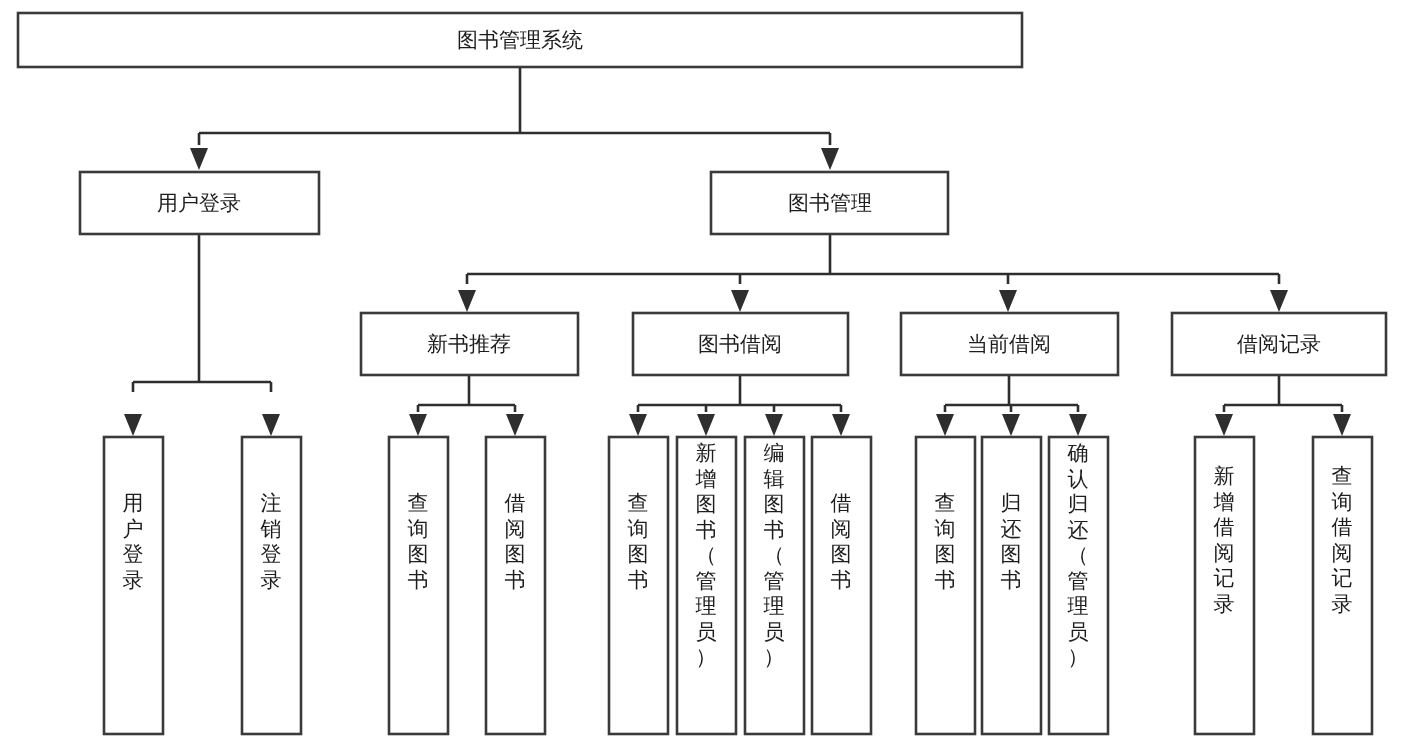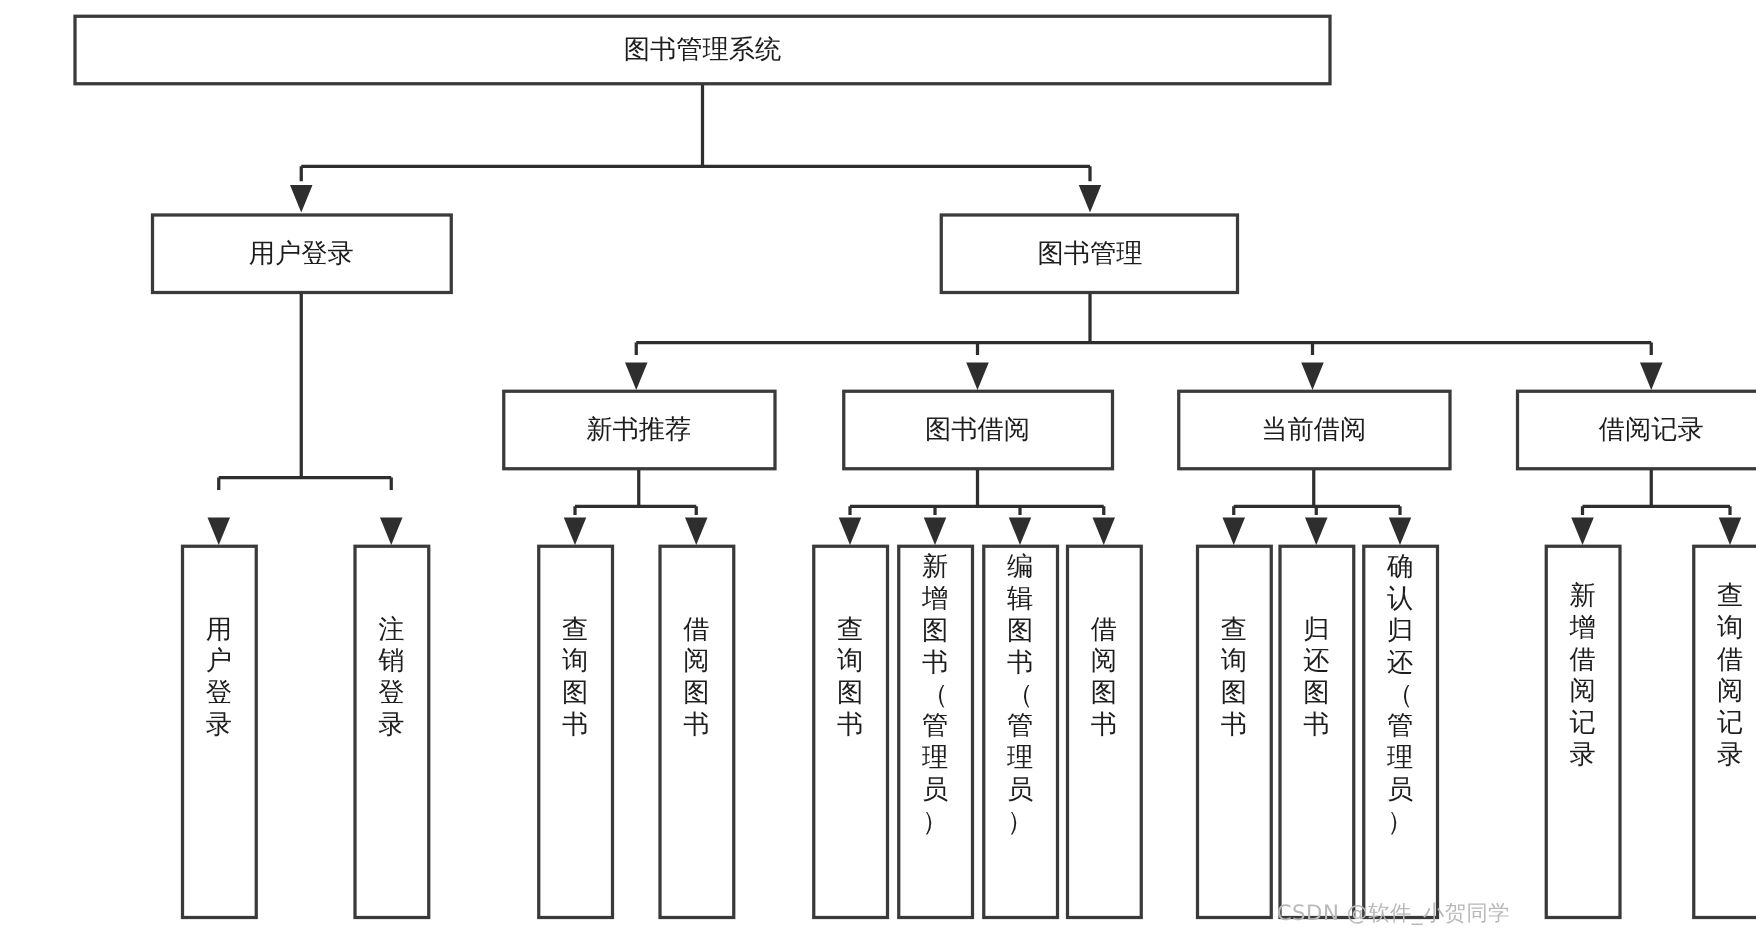--- a/index.html
+++ b/index.html
@@ -11,21 +11,20 @@
     width: 1405px;
     height: 747px;
     font-family: "DejaVu Sans", "Liberation Sans", sans-serif;
     overflow: hidden;
   }
   #diagram-root {
     position: relative;
     width: 1176px;
     height: 747px;
     background: #ffffff;
-    margin-left: 42px;
   }
   svg.diagram-svg {
     position: absolute;
     top: 0;
     left: 0;
     width: 1405px;
     height: 747px;
   }
   .node-rect {
     fill: #ffffff;
@@ -242,15 +241,14 @@
       <rect class="node-rect" x="1195" y="437" width="59" height="297"></rect>
       <text class="node-label-vertical" x="1224" y="483"><tspan x="1224" y="483">新</tspan><tspan x="1224" y="508.5">增</tspan><tspan x="1224" y="534">借</tspan><tspan x="1224" y="559.5">阅</tspan><tspan x="1224" y="585">记</tspan><tspan x="1224" y="610.5">录</tspan></text>
     </g>
     <g>
       <rect class="node-rect" x="1313" y="437" width="59" height="297"></rect>
       <text class="node-label-vertical" x="1342" y="483"><tspan x="1342" y="483">查</tspan><tspan x="1342" y="508.5">询</tspan><tspan x="1342" y="534">借</tspan><tspan x="1342" y="559.5">阅</tspan><tspan x="1342" y="585">记</tspan><tspan x="1342" y="610.5">录</tspan></text>
     </g>
 
   </svg>
 
-  <div class="watermark">CSDN @软件_小贺同学</div>
 
 </div>
 
 </body></html>

